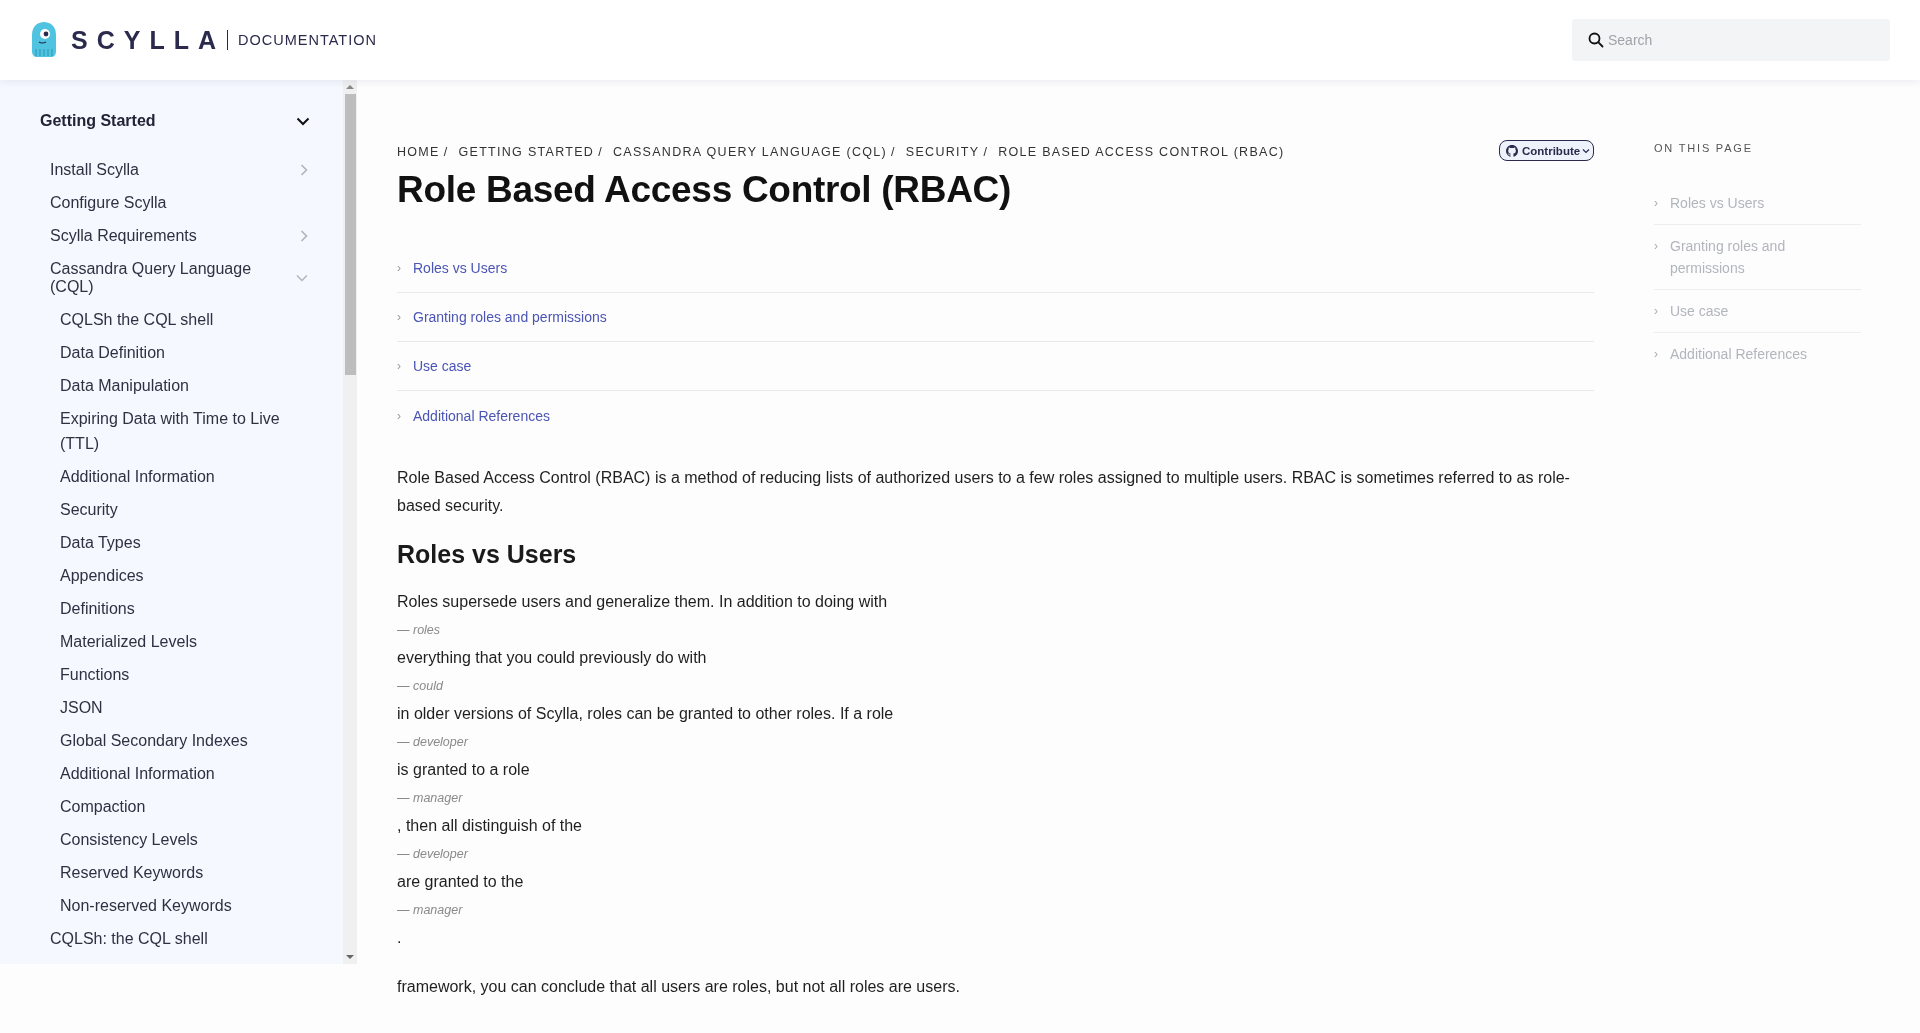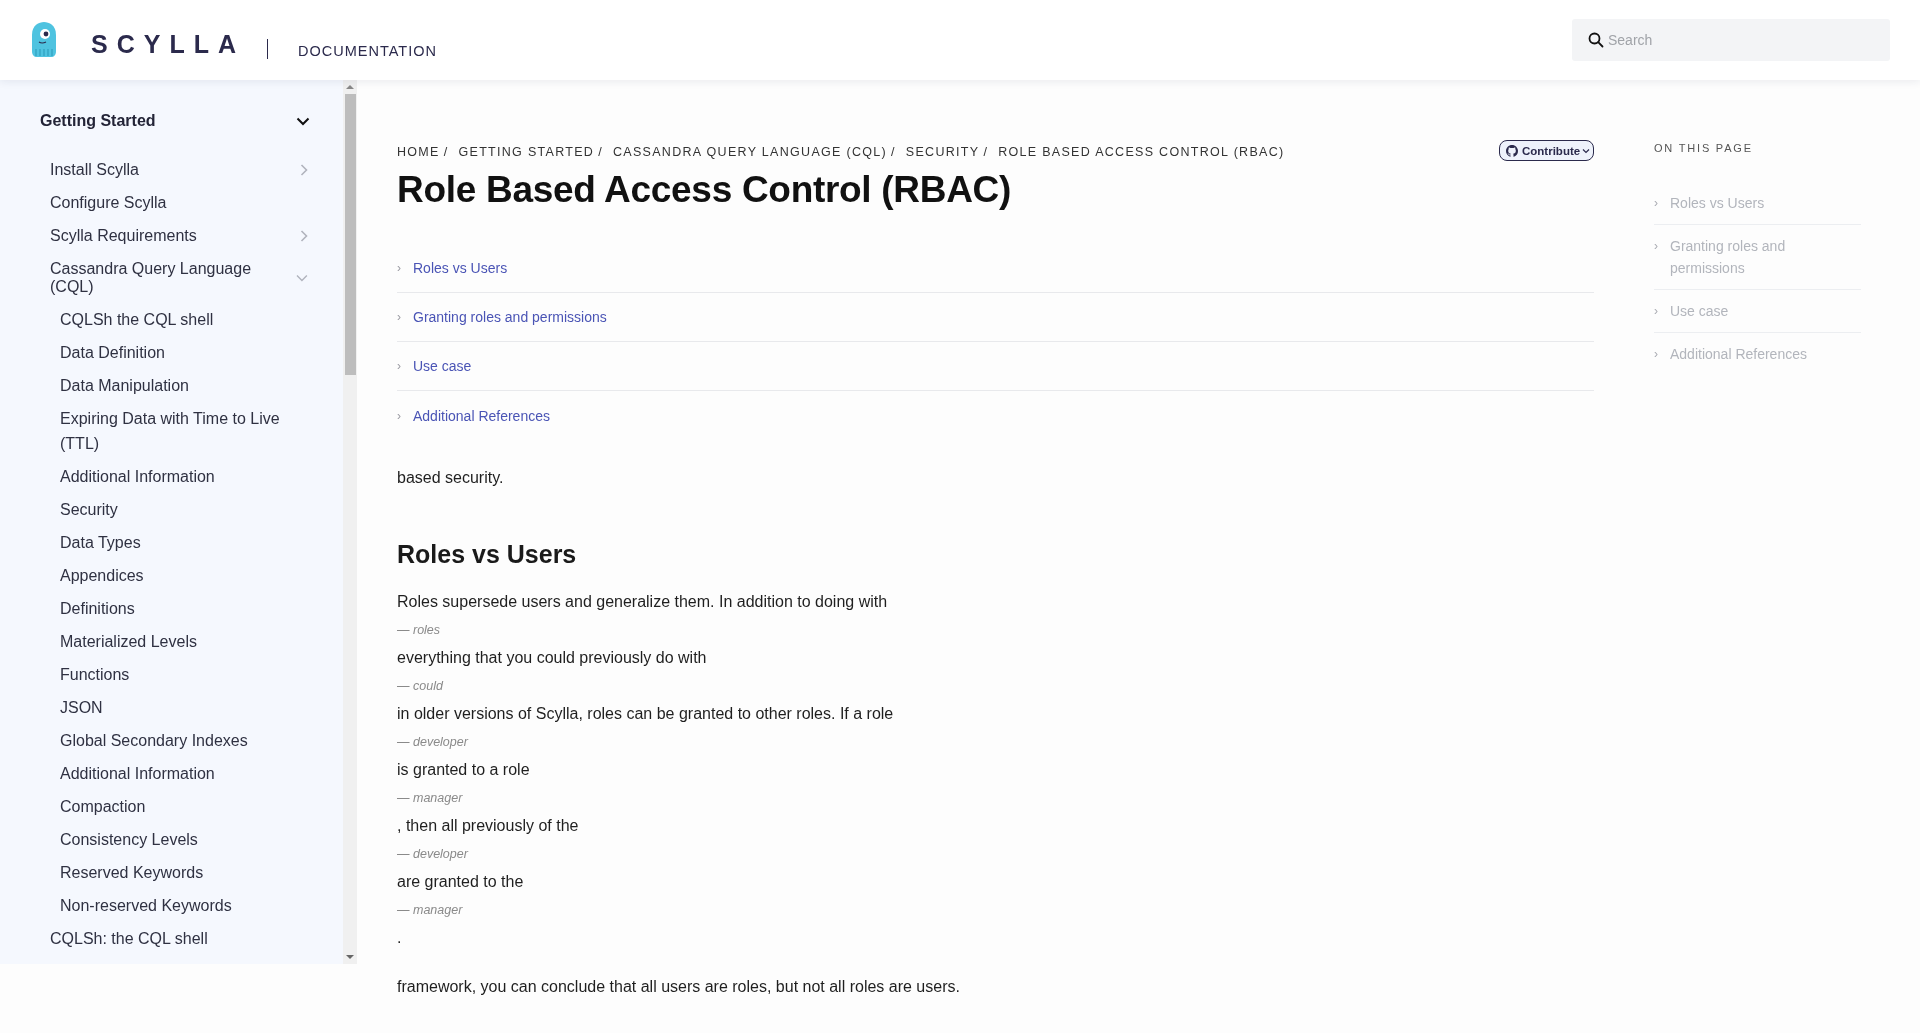--- a/index.html
+++ b/index.html
@@ -10,21 +10,21 @@
     color: #1a1a1a;
     position: relative;
   }
   
   .header {
     position: absolute; left: 0; top: 0; width: 1920px; height: 80px;
     background: #ffffff;
     box-shadow: 0 2px 8px rgba(30,40,80,0.08);
     z-index: 10;
   }
-  .logo { position: absolute; left: 29px; top: 21px; display: flex; align-items: flex-end; gap: 20px; }
+  .logo { position: absolute; left: 29px; top: 21px; display: flex; align-items: center; }
   .logo-mascot { width: 30px; height: 38px; position: relative; }
   .logo-word {
     margin-left: 12px; font-size: 25px; font-weight: bold; letter-spacing: 9px;
     color: #2b2a4c;
   }
   .logo-sep { width: 1px; height: 20px; background: #2b2a4c; margin: 0 10px 0 2px; }
   .logo-doc { font-size: 14.5px; letter-spacing: 1px; color: #2b2a4c; }
 
   .topnav { position: absolute; left: 729px; top: 19px; display: flex; align-items: center; height: 42px; }
   .topnav-item { display: flex; align-items: center; font-size: 14.5px; color: #222; margin-right: 31px; cursor: pointer; }
@@ -216,34 +216,35 @@
     <span class="chev">›</span>
     <span>Use case</span>
   </div>
   <div class="row">
     <span class="chev">›</span>
     <span>Additional References</span>
   </div>
 </div>
 
 <div class="para" style="top:464px;">
+  <div>Role Based Access Control (RBAC) is a method of reducing lists of authorized users to a few roles assigned to multiple users. RBAC is sometimes referred to as role-</div>
   <div>based security.</div>
 </div>
 
 <h2 class="h2">Roles vs Users</h2>
 
 <div class="line" style="top:593px;">Roles supersede users and generalize them. In addition to doing with</div>
 <div class="attrib" style="top:623px;font-style:italic;">— roles</div>
 <div class="line" style="top:649px;">everything that you could previously do with</div>
 <div class="attrib" style="top:679px;">— could</div>
 <div class="line" style="top:705px;">in older versions of Scylla, roles can be granted to other roles. If a role</div>
 <div class="attrib" style="top:735px;">— developer</div>
 <div class="line" style="top:761px;">is granted to a role</div>
 <div class="attrib" style="top:791px;">— manager</div>
-<div class="line" style="top:817px;">, then all previously of the</div>
+<div class="line" style="top:817px;">, then all distinguish of the</div>
 <div class="attrib" style="top:847px;">— developer</div>
 <div class="line" style="top:873px;">are granted to the</div>
 <div class="attrib" style="top:903px;">— manager</div>
 <div class="line" style="top:929px;">.</div>
 
 <div class="para" style="top:973px;">
   <div>framework, you can conclude that all users are roles, but not all roles are users.</div>
 </div>
 
 <div class="rtoc-title">ON THIS PAGE</div>

